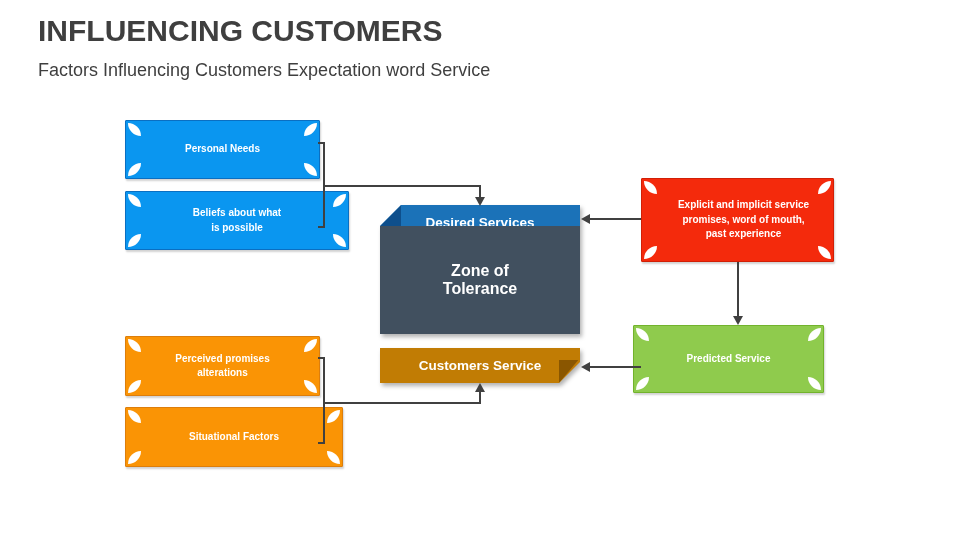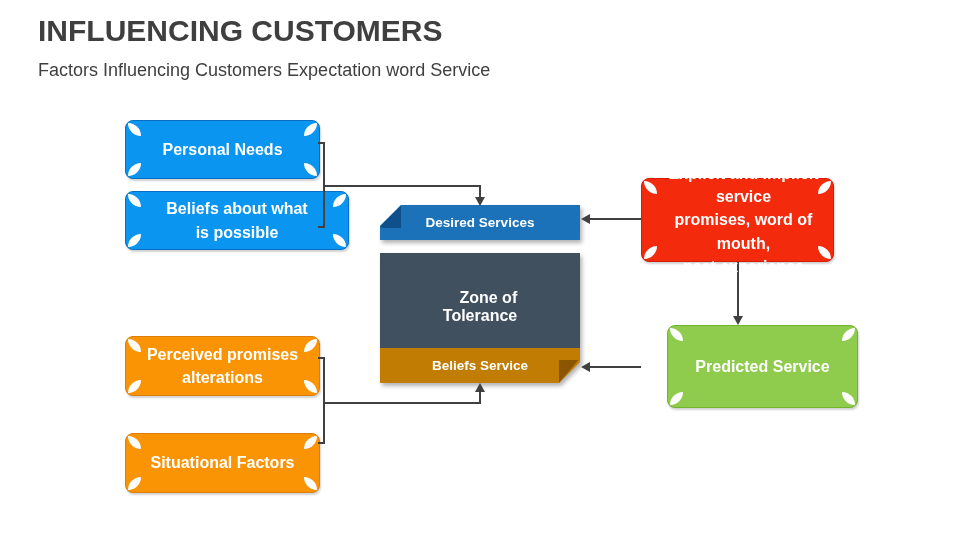--- a/index.html
+++ b/index.html
@@ -10,23 +10,23 @@
   .title {
     position:absolute; left:38px; top:14px; font-size:30px; font-weight:700;
     color:var(--title_text,#3F3F3F); letter-spacing:0px;
   }
   .subtitle {
     position:absolute; left:38px; top:60px; font-size:18px; font-weight:400;
     color:var(--title_text,#3F3F3F);
   }
   
   .fbox {
-    position:absolute; border-radius:8px; box-sizing:border-box;
+    position:absolute; border-radius:1px; box-sizing:border-box;
     display:flex; align-items:center; justify-content:center; text-align:center;
-    color:#fff; font-weight:700; font-size:16px; line-height:1.45;
+    color:#fff; font-weight:700; font-size:10px; line-height:1.45;
     box-shadow:1px 2px 2px rgba(0,0,0,0.18);
   }
   .fbox-label { white-space:pre-line; position:relative; z-index:2; padding:0 8px; }
   .blue   { background:var(--blue_fill,#0A96F0);  border:1.5px solid var(--blue_border,#0A6FC2); }
   .orange { background:var(--orange_fill,#FA9405);border:1.5px solid var(--orange_border,#DD7E0B); }
   .red    { background:var(--red_fill,#F42A0C);   border:1.5px solid var(--red_border,#D21F06);padding-left:12px; }
   .green  { background:var(--green_fill,#8FCB4D); border:1.5px solid var(--green_border,#72B32C); }
   .petal { position:absolute; width:13px; height:13px; background:#ffffff; z-index:1; }
   .petal.tl { top:2px; left:2px;    border-radius:0 100% 0 100%; }
   .petal.br { bottom:2px; right:2px;border-radius:0 100% 0 100%; }
@@ -36,29 +36,29 @@
   .stack { position:absolute; left:380px; top:205px; width:200px; height:178px;
            filter:drop-shadow(2px 3px 2px rgba(0,0,0,0.30)); }
   .bar { position:absolute; left:0; width:200px; display:flex; align-items:center;
          justify-content:center; color:#fff; font-weight:700; }
   .bar-top {
     top:0; height:35px; background:var(--bar_blue,#1B72B8); font-size:13.5px;
     clip-path:polygon(21px 0, 100% 0, 100% 100%, 0 100%, 0 21px);
   }
   .fold-tl { position:absolute; left:0; top:0; width:21px; height:23px;
     background:var(--bar_blue_fold,#0E4F8C); clip-path:polygon(0 91%, 100% 0, 100% 100%, 8% 100%); }
-  .bar-mid { top:48px; height:108px; background:var(--zone_slate,#41505F);
+  .bar-mid { top:21px; height:108px; background:var(--zone_slate,#41505F);
     font-size:16px; text-align:center; }
   .bar-bot {
     top:143px; height:35px; background:var(--bar_brown,#C17C04); font-size:13.5px;
     clip-path:polygon(0 0, 100% 0, 100% calc(100% - 21px), calc(100% - 21px) 100%, 0 100%);
   }
   .fold-br { position:absolute; right:0; bottom:0; width:21px; height:23px;
     background:var(--bar_brown_fold,#8A5600); clip-path:polygon(0 0, 92% 0, 0 100%); }
-  .bar .fbox-label { padding:0;text-align:right; }
+  .bar .fbox-label { padding:0; }
   
   .hline, .vline { position:absolute; background:var(--connector,#404040); }
   .hline { height:2px; } .vline { width:2px; }
   .arr { position:absolute; width:0; height:0; }
   .arr.down  { border-left:5px solid transparent; border-right:5px solid transparent; border-top:9px solid var(--connector,#404040); }
   .arr.up    { border-left:5px solid transparent; border-right:5px solid transparent; border-bottom:9px solid var(--connector,#404040); }
   .arr.left  { border-top:5px solid transparent; border-bottom:5px solid transparent; border-right:9px solid var(--connector,#404040); }
 </style>
 </head>
 <body>
@@ -85,57 +85,57 @@
   </div>
 
   <div class="fbox orange" style="left:125px; top:336px; width:195px; height:60px;">
     <span class="petal tl"></span>
     <span class="petal tr"></span>
     <span class="petal bl"></span>
     <span class="petal br"></span>
     <span class="fbox-label">Perceived promises
 alterations</span>
   </div>
-  <div class="fbox orange" style="left:125px; top:407px; width:195px; height:60px;margin-top:26px;">
+  <div class="fbox orange" style="left:125px; top:407px; width:218px; height:60px;">
     <span class="petal tl"></span>
     <span class="petal tr"></span>
     <span class="petal bl"></span>
     <span class="petal br"></span>
     <span class="fbox-label">Situational Factors</span>
   </div>
 
   <div class="fbox red" style="left:641px; top:178px; width:193px; height:84px;">
     <span class="petal tl"></span>
     <span class="petal tr"></span>
     <span class="petal bl"></span>
     <span class="petal br"></span>
     <span class="fbox-label">Explicit and implicit service
 promises, word of mouth,
 past experience</span>
   </div>
-  <div class="fbox green" style="left:667px; top:325px; width:191px; height:83px;">
+  <div class="fbox green" style="left:633px; top:325px; width:191px; height:68px;">
     <span class="petal tl"></span>
     <span class="petal tr"></span>
     <span class="petal bl"></span>
     <span class="petal br"></span>
     <span class="fbox-label">Predicted Service</span>
   </div>
 
   <div class="stack">
     <div class="bar bar-top">
       <div class="fold-tl"></div>
       <span class="fbox-label">Desired Services</span>
     </div>
     <div class="bar bar-mid">
       <span class="fbox-label">Zone of
 Tolerance</span>
     </div>
     <div class="bar bar-bot">
       <div class="fold-br"></div>
-      <span class="fbox-label">Beliefs Service</span>
+      <span class="fbox-label">Customers Service</span>
     </div>
   </div>
 
   <div class="hline" style="left:318px; top:142px; width:7px;"></div>
   <div class="hline" style="left:318px; top:226px; width:7px;"></div>
   <div class="vline" style="left:323px; top:142px; height:86px;"></div>
   <div class="hline" style="left:323px; top:185px; width:158px;"></div>
   <div class="vline" style="left:479px; top:185px; height:13px;"></div>
   <div class="arr down" style="left:475px; top:197px;"></div>
 

